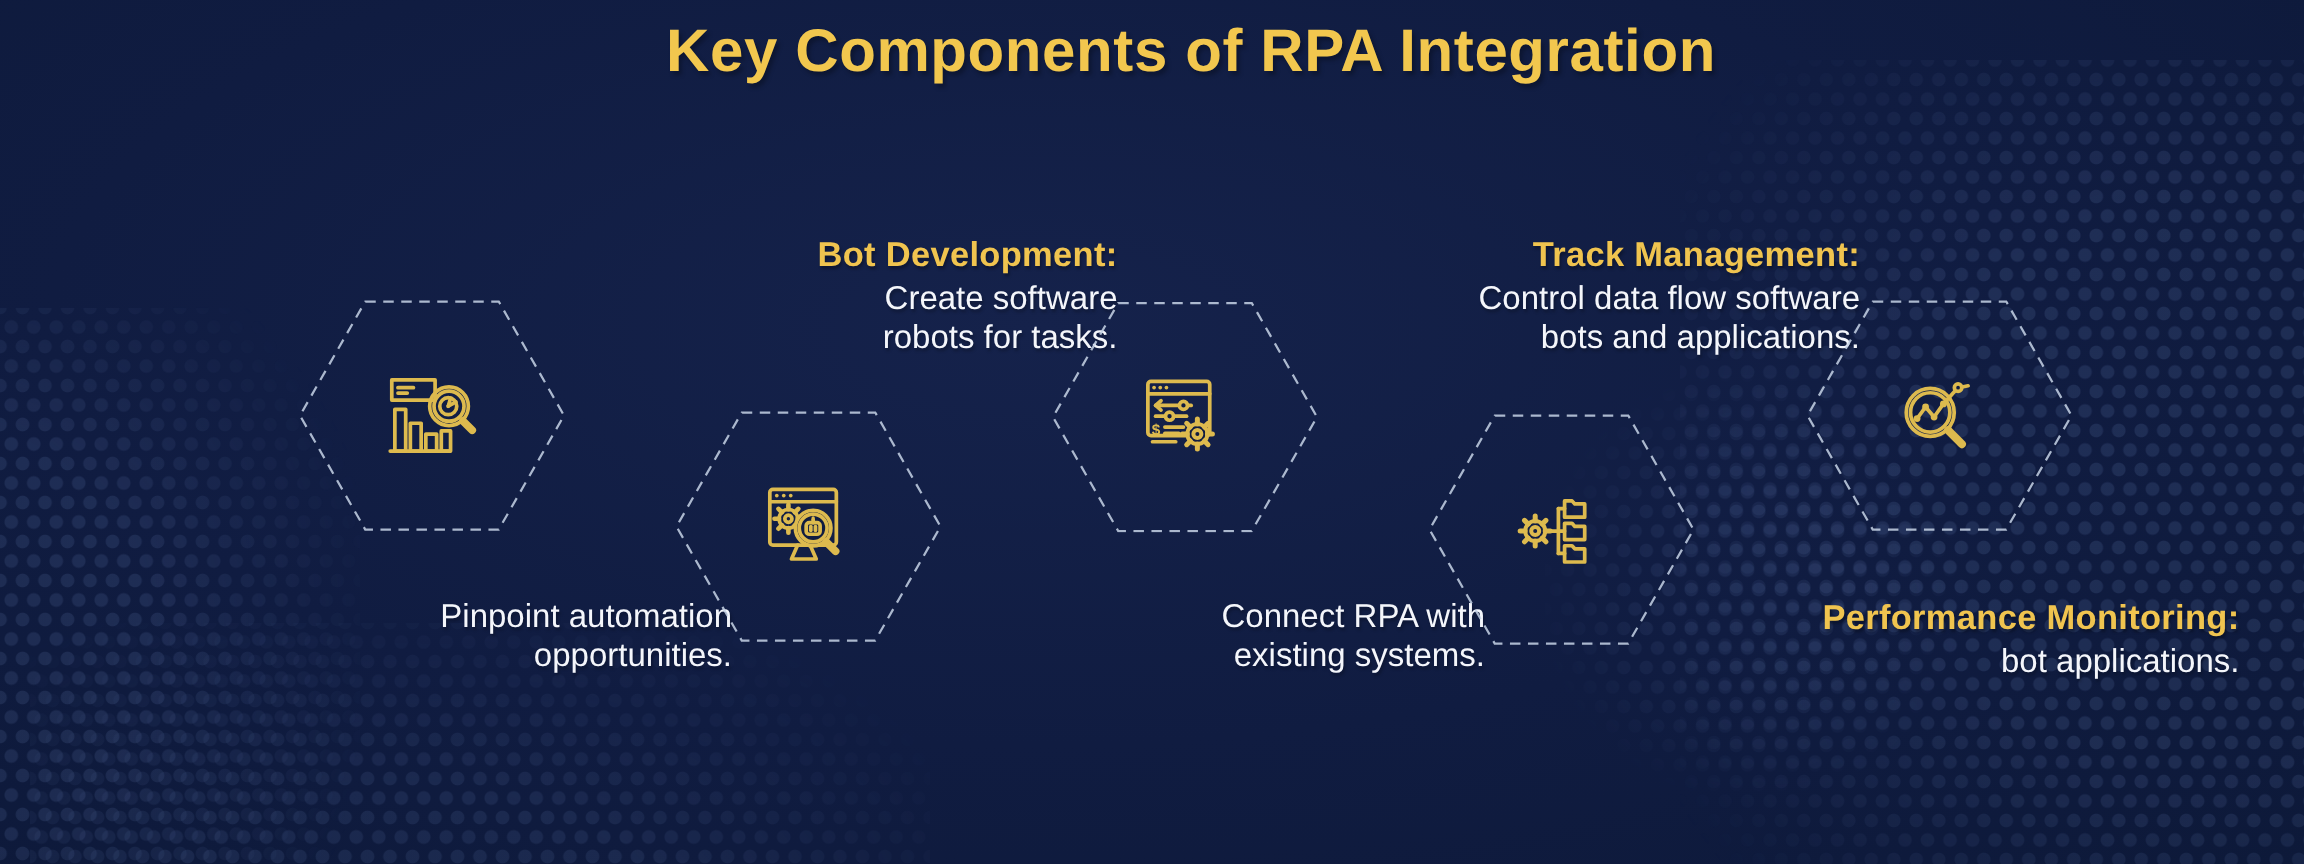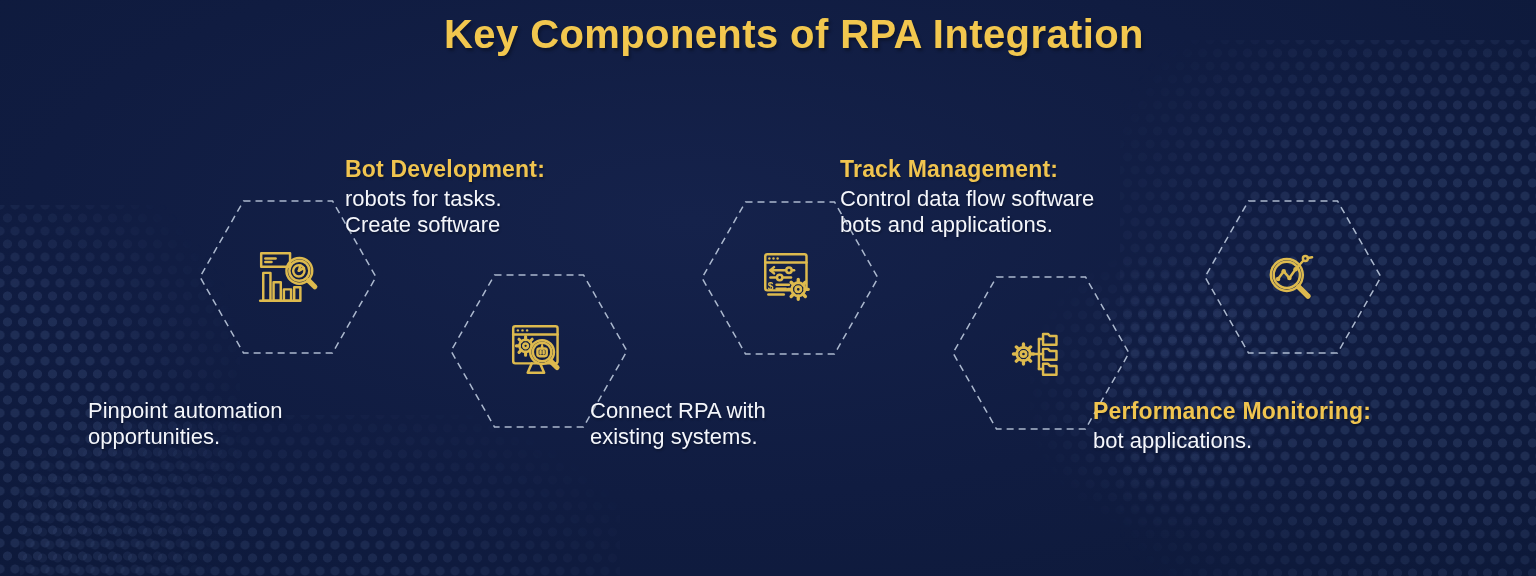--- a/index.html
+++ b/index.html
@@ -56,21 +56,21 @@
   .hex{position:absolute;width:178px;height:154px;display:flex;align-items:center;justify-content:center;}
   .hex svg.border{position:absolute;inset:0;}
   .hex-1{left:199px;top:200px;}
   .hex-2{left:450px;top:274px;}
   .hex-3{left:701px;top:201px;}
   .hex-4{left:952px;top:276px;}
   .hex-5{left:1204px;top:200px;}
   .icon{position:relative;width:66px;height:66px;}
 
   
-  .label{position:absolute;width:400px;text-align:left;}
+  .label{position:absolute;width:400px;text-align:right;}
   .label .heading{
     font-size:23px;font-weight:bold;color:#f0c44f;
     letter-spacing:.2px;
     text-shadow:1px 2px 2px rgba(0,0,0,.3);
     margin-bottom:3px;
   }
   .label .desc{
     font-size:22px;font-weight:500;color:#f4f6fb;line-height:26px;
     text-shadow:1px 2px 2px rgba(0,0,0,.25);
   }
@@ -139,22 +139,22 @@
       <rect x="30.5" y="29.5" width="9" height="7.5" rx="2"></rect>
       <line x1="33.5" y1="32" x2="33.5" y2="34.5"></line>
       <line x1="36.5" y1="32" x2="36.5" y2="34.5"></line>
       <line x1="35" y1="29.5" x2="35" y2="27.3"></line>
       <circle cx="35" cy="26.3" r="1" fill="#ddba4e" stroke="none"></circle>
       <line x1="43.5" y1="42" x2="49.5" y2="48" stroke-width="5"></line>
     </svg>
   </div>
   <div class="label label-2">
     <div class="heading">Bot Development:</div>
+    <div class="desc">Create software</div>
     <div class="desc">robots for tasks.</div>
-    <div class="desc">Create software</div>
   </div>
 
   <div class="hex hex-3">
     <svg class="border" viewBox="0 0 178 154">
       <polygon points="44.5,1 133.5,1 177,77 133.5,153 44.5,153 1,77" fill="none" stroke="#c7d3e6" stroke-width="1.5" stroke-dasharray="7 5" opacity="0.85"></polygon>
     </svg>
     <svg class="icon" viewBox="0 0 64 64" fill="none" stroke="#ddba4e" stroke-width="2.4" stroke-linecap="round" stroke-linejoin="round">
       <rect x="8" y="9" width="40" height="35" rx="2"></rect>
       <line x1="8" y1="17" x2="48" y2="17"></line>
       <circle cx="12" cy="13" r="1.2" fill="#ddba4e" stroke="none"></circle>

